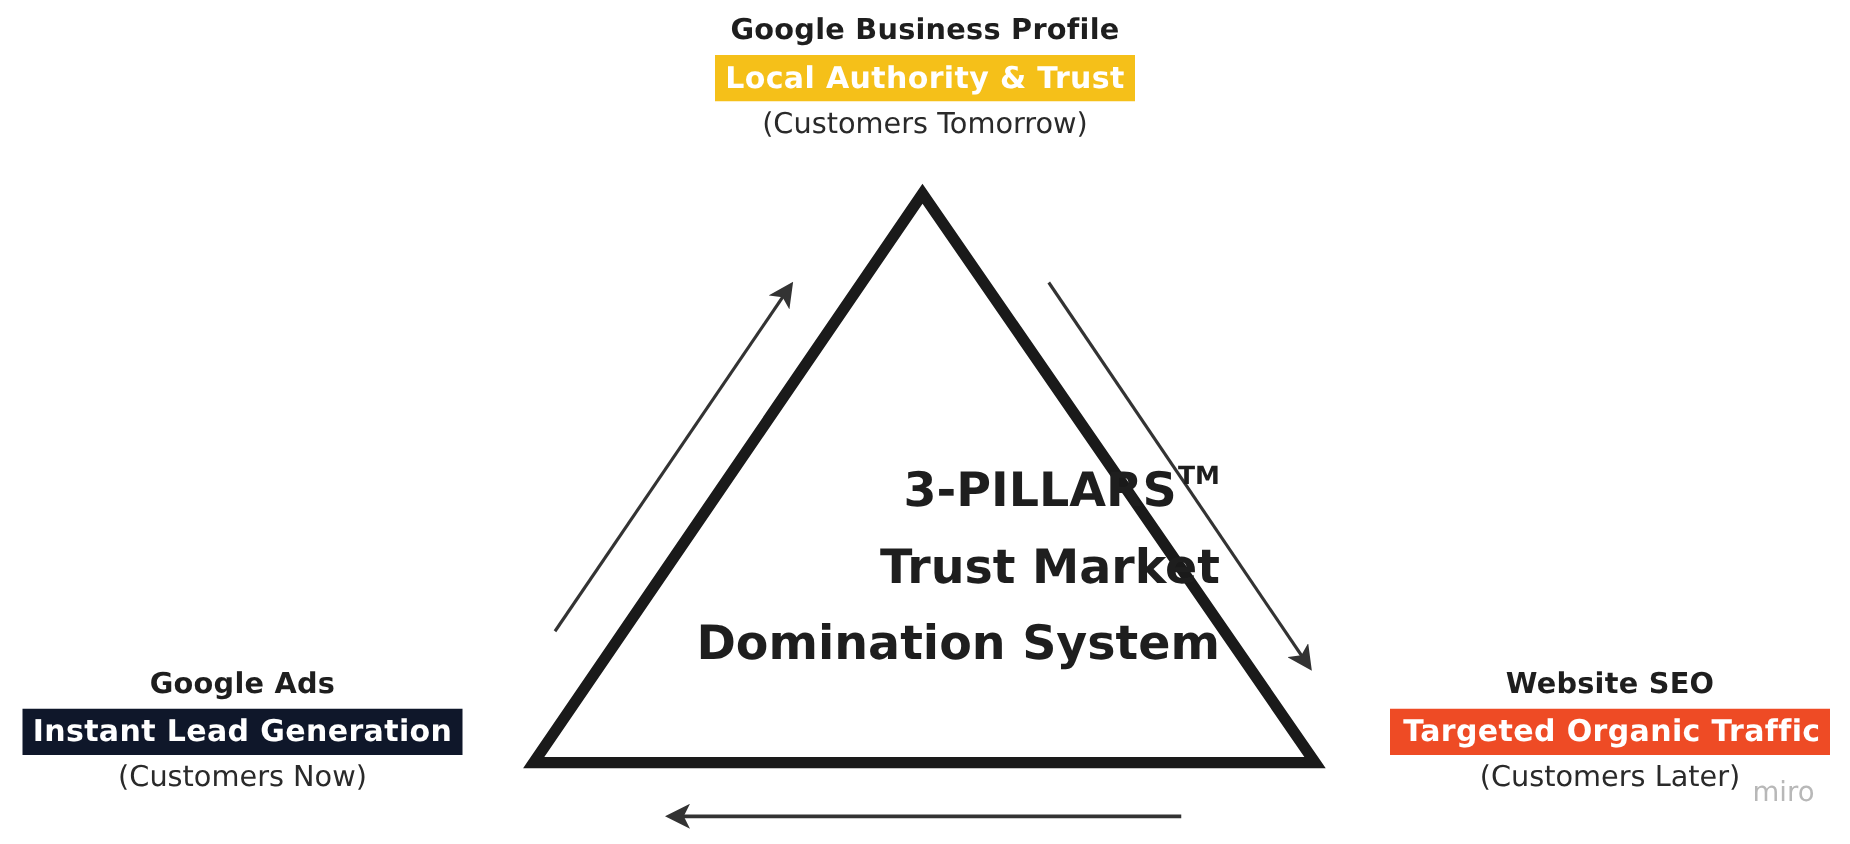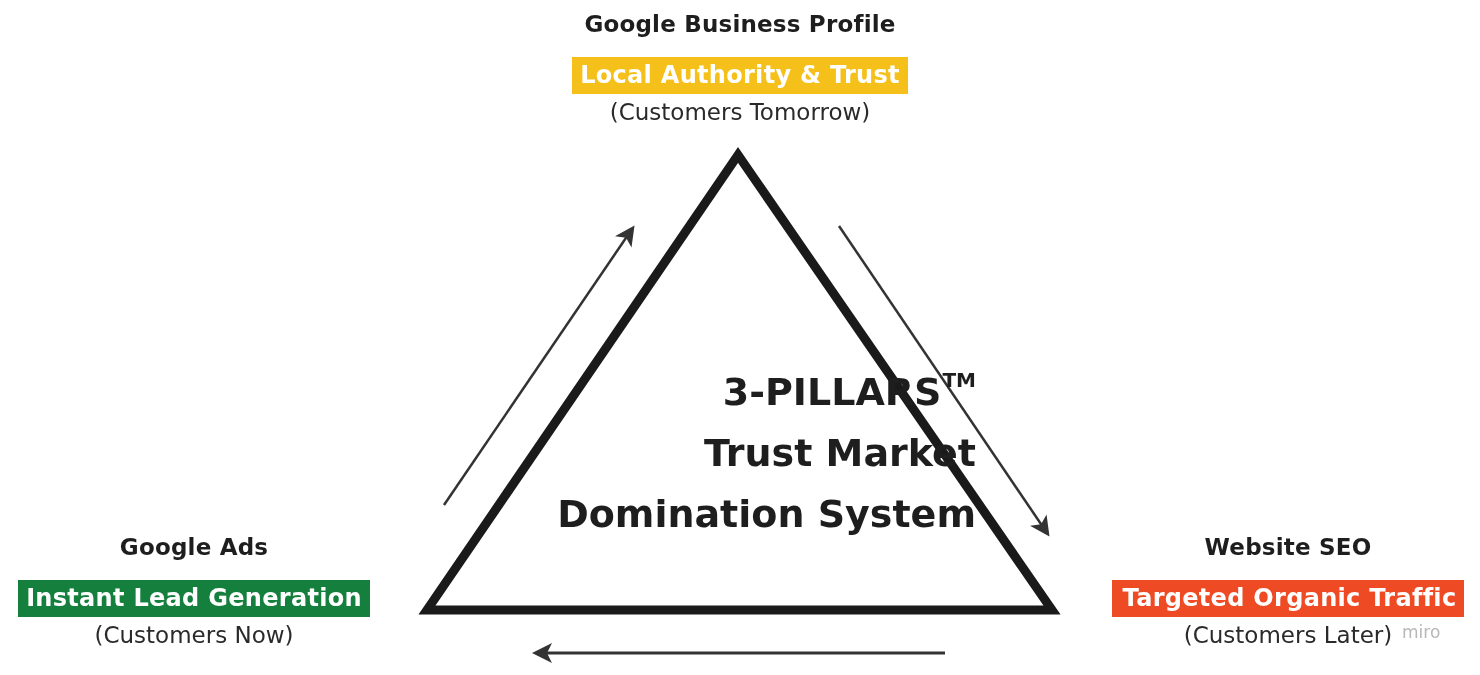--- a/index.html
+++ b/index.html
@@ -1,30 +1,30 @@
 <!DOCTYPE html>
 <html><head>
   <meta charset="utf-8">
   <style>
     html, body { margin: 0; padding: 0; background: #ffffff; }
     body { width: 1480px; height: 675px; position: relative; overflow: hidden;
            font-family: "DejaVu Sans", "Liberation Sans", sans-serif; color: #1f1f1f; }
     .block { position: absolute; text-align: center; }
     .title { font-weight: bold; font-size: 23px; line-height: 30px; color: #1e1e1e; letter-spacing: 0.2px; }
     .tag { display: inline-block; font-weight: bold; font-size: 24px; line-height: 37px; color: #ffffff;
-           padding: 0 8px; margin-top: 18px; letter-spacing: 0.3px; }
+           padding: 0 8px; margin-top: 5px; letter-spacing: 0.3px; }
     .sub { font-size: 23px; line-height: 32px; color: #2a2a2a; margin-top: 2px; text-align: center; }
     #top { left: 490px; width: 500px; top: 9px; }
     #left { left: 0px; width: 388px; top: 532px; }
     #right { left: 1096px; width: 384px; top: 532px; }
     svg.diagram { position: absolute; left: 0; top: 0; }
     .center { position: absolute; left: 500px; width: 476px; top: 350px; text-align: right;
               font-weight: bold; font-size: 38px; line-height: 61px; color: #1e1e1e; }
     .tm { font-size: 20px; vertical-align: 18px; margin-left: 1px; }
-    .watermark { position: absolute; left: 1402px; top: 622px; font-size: 17px; color: #b8b8b8; }
+    .watermark { position: absolute; left: 1402px; top: 622px; font-size: 22px; color: #b8b8b8; }
   </style>
 </head>
 <body>
 
 <svg class="diagram" width="1480" height="675" viewBox="0 0 1480 675">
   <defs>
     <marker id="ah" markerWidth="10" markerHeight="10" refX="7" refY="5" orient="auto" markerUnits="userSpaceOnUse">
       <path d="M0,0 L10,5 L0,10 L3,5 Z" fill="#333333"></path>
     </marker>
     <marker id="ahb" markerWidth="20" markerHeight="20" refX="12" refY="10" orient="auto" markerUnits="userSpaceOnUse">
@@ -38,21 +38,21 @@
 </svg>
 
 <div class="block" id="top">
   <div class="title">Google Business Profile</div>
   <div class="tag" style="background:#f5c019;">Local Authority &amp; Trust</div>
   <div class="sub">(Customers Tomorrow)</div>
 </div>
 
 <div class="block" id="left">
   <div class="title">Google Ads</div>
-  <div class="tag" style="background:#15803d;">Instant Lead Generation</div>
+  <div class="tag" style="background:#0f172a;">Instant Lead Generation</div>
   <div class="sub">(Customers Now)</div>
 </div>
 
 <div class="block" id="right">
   <div class="title">Website SEO</div>
   <div class="tag" style="background:#ee4b25;padding-left:11px;">Targeted Organic Traffic</div>
   <div class="sub">(Customers Later)</div>
 </div>
 
 <div class="center">

